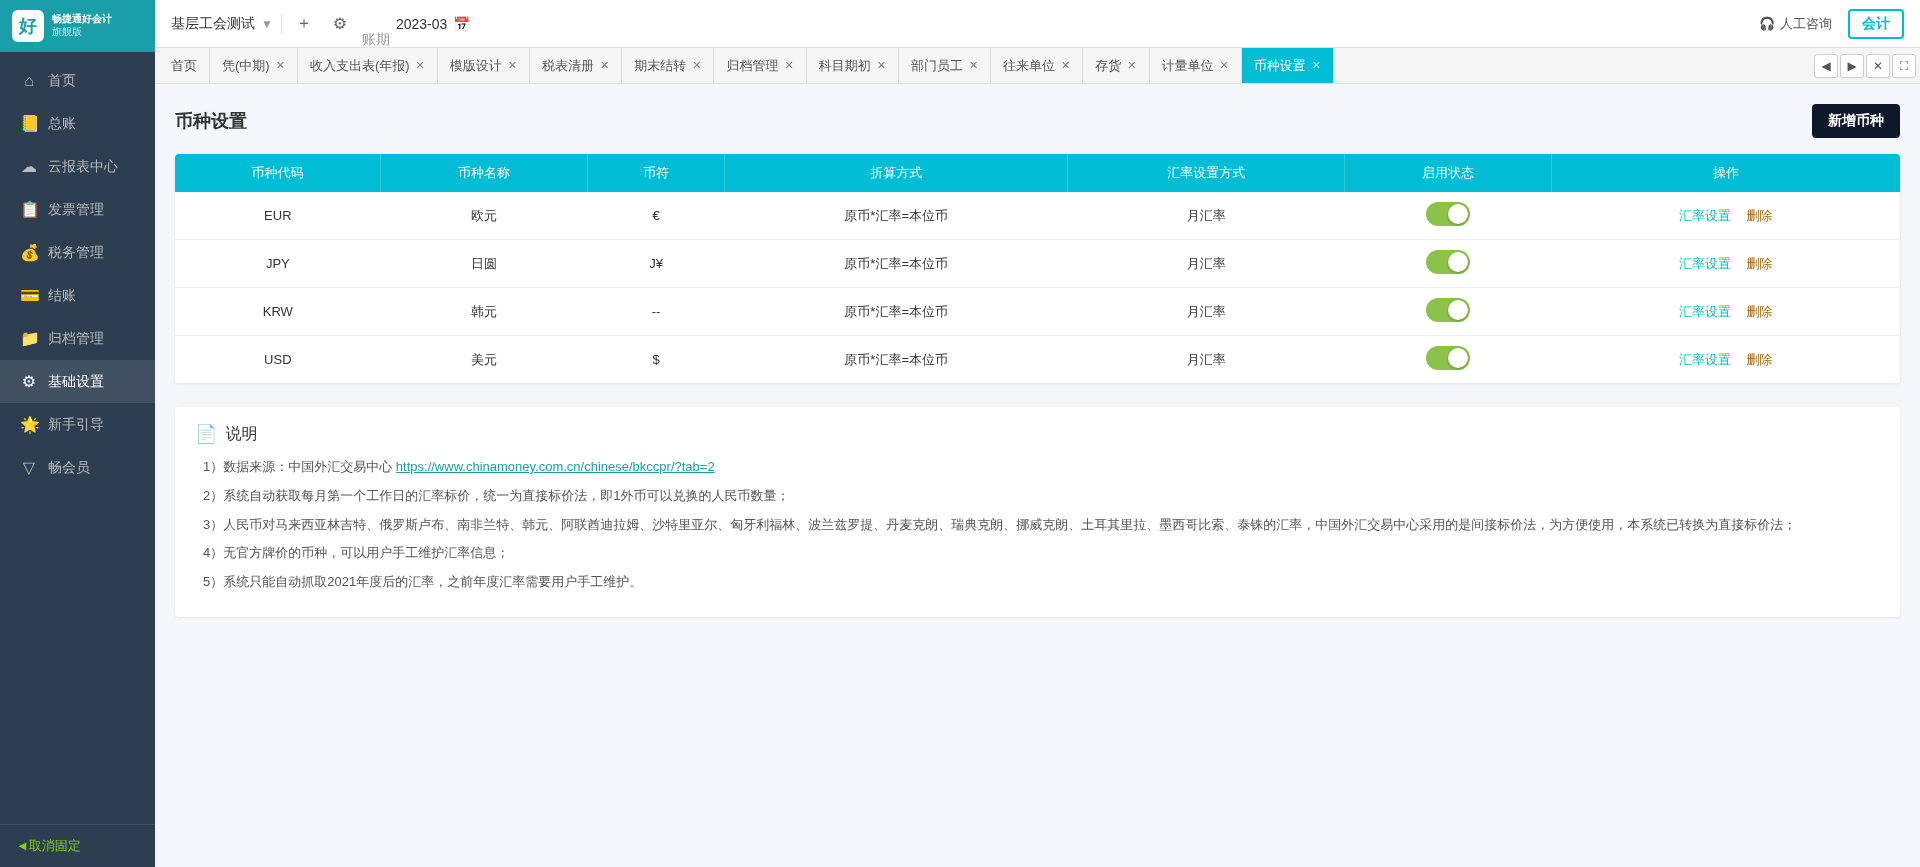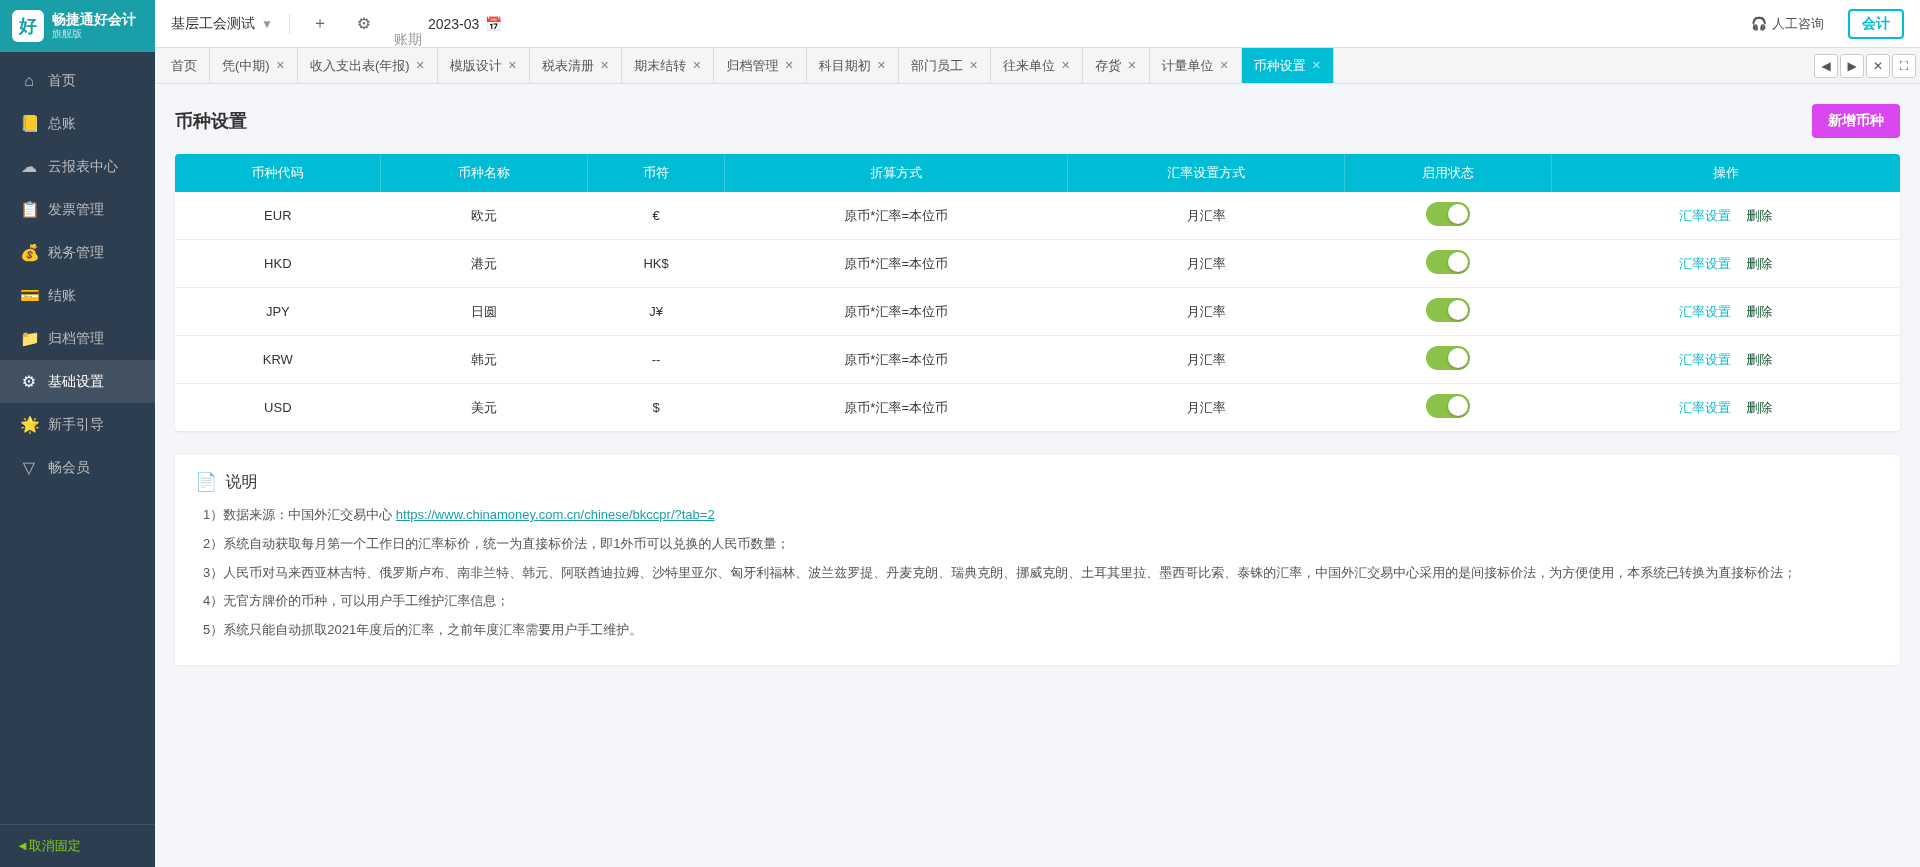--- a/index.html
+++ b/index.html
@@ -22,21 +22,21 @@
       align-items: center;
       gap: 8px;
     }
     #sidebar-logo .logo-icon {
       width: 32px; height: 32px;
       background: #fff;
       border-radius: 6px;
       display: flex; align-items: center; justify-content: center;
       font-size: 18px; color: #1a9fa8; font-weight: bold;
     }
-    #sidebar-logo .logo-text { color: #fff; font-size: 14px; font-weight: bold; line-height: 1.2; }
+    #sidebar-logo .logo-text { color: #fff; font-size: 10px; font-weight: bold; line-height: 1.2; }
     #sidebar-logo .logo-sub { color: rgba(255,255,255,0.7); font-size: 10px; }
     .sidebar-nav { flex: 1; padding: 8px 0; }
     .sidebar-item {
       display: flex; align-items: center; gap: 10px;
       padding: 12px 20px; cursor: pointer; color: #bbb;
       transition: background 0.2s;
     }
     .sidebar-item.active { background: rgba(255,255,255,0.1); color: #fff; }
     .sidebar-item .si-icon { font-size: 16px; width: 18px; text-align: center; }
     .sidebar-item .si-label { font-size: 14px; }
@@ -50,21 +50,21 @@
     
     #main { flex: 1; display: flex; flex-direction: column; overflow: hidden; }
 
     
     #topbar {
       background: #fff;
       border-bottom: 1px solid #e0e0e0;
       display: flex; align-items: center;
       padding: 0 16px;
       height: 48px;
-      gap: 16px;
+      gap: 8px;
     }
     .topbar-org {
       display: flex; align-items: center; gap: 6px;
       color: #333; font-size: 14px; cursor: pointer;
     }
     .topbar-org .org-arrow { color: #999; font-size: 12px; }
     .topbar-divider { width: 1px; height: 20px; background: #e0e0e0; }
     .topbar-icon-btn {
       width: 28px; height: 28px;
       display: flex; align-items: center; justify-content: center;
@@ -131,21 +131,21 @@
     #content {
       flex: 1; overflow-y: auto; padding: 20px;
       background: #f5f6fa;
     }
     .page-header {
       display: flex; align-items: center; justify-content: space-between;
       margin-bottom: 16px;
     }
     .page-title { font-size: 18px; font-weight: bold; color: #333; }
     .btn-new {
-      background: #d946ef;
+      background: #0f172a;
       color: #fff;
       border: none;
       padding: 8px 16px;
       border-radius: 4px;
       cursor: pointer;
       font-size: 14px;
       font-weight: bold;
     }
 
     
@@ -179,21 +179,21 @@
       font-size: 13px;
       color: #333;
     }
     .action-link {
       color: #00bcd4;
       cursor: pointer;
       text-decoration: none;
       margin: 0 6px;
     }
     .action-delete {
-      color: #14532d;
+      color: #a16207;
       cursor: pointer;
       text-decoration: none;
       margin: 13px 6px;
       text-align: right;
     }
 
     
     .toggle-switch {
       display: inline-flex; align-items: center;
       width: 44px; height: 24px;
@@ -399,34 +399,20 @@
             <th>启用状态</th>
             <th>操作</th>
           </tr>
       </thead>
       <tbody>
 
       <tr>
             <td>EUR</td>
             <td>欧元</td>
             <td>€</td>
-            <td>原币*汇率=本位币</td>
-            <td>月汇率</td>
-            <td><div class="toggle-switch">
-                <div class="toggle-knob"></div>
-              </div></td>
-            <td>
-    <a class="action-link">汇率设置</a>
-    <a class="action-delete">删除</a>
-  </td>
-          </tr>
-          <tr>
-            <td>HKD</td>
-            <td>港元</td>
-            <td>HK$</td>
             <td>原币*汇率=本位币</td>
             <td>月汇率</td>
             <td><div class="toggle-switch">
                 <div class="toggle-knob"></div>
               </div></td>
             <td>
     <a class="action-link">汇率设置</a>
     <a class="action-delete">删除</a>
   </td>
           </tr>

